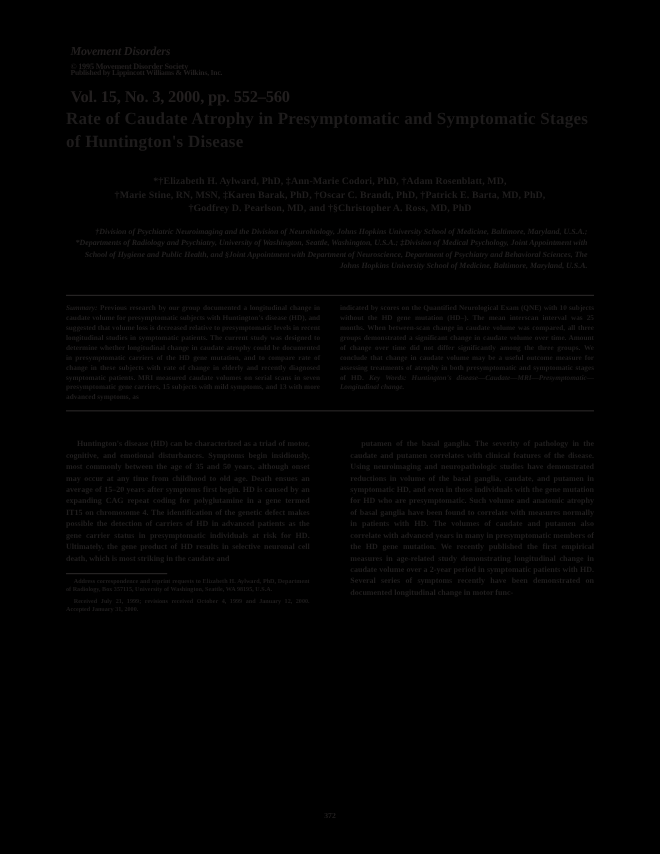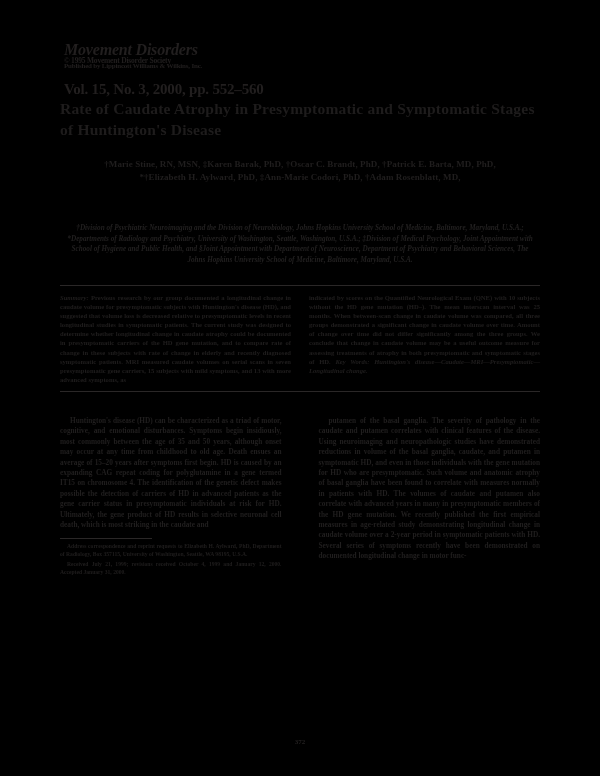--- a/index.html
+++ b/index.html
@@ -38,21 +38,21 @@
     position: relative;
   }
   .journal-line {
     position: absolute;
     left: 4px;
     font-weight: bold;
     color: #221f1f;
     letter-spacing: -0.2px;
     white-space: nowrap;
   }
-  .jl2 { top: 5px;  font-size: 16px; font-style: italic; }
+  .jl2 { top: 5px;  font-size: 11px; font-style: italic; }
   .jl3 { top: 13px; font-size: 15px; margin-top: 32px; }
   .jl4 { top: 20px; font-size: 7.5px; }
   .jl5 { top: 26px; font-size: 7px; }
 
   
   .title {
     margin-top: 16px;
     font-size: 15.5px;
     font-weight: bold;
     line-height: 21px;
@@ -67,22 +67,22 @@
     font-size: 9px;
     font-weight: bold;
     line-height: 12.5px;
     color: #201e1e;
     letter-spacing: 0.1px;
   }
   .authors .ln { display: block; }
 
   
   .affil {
-    margin-top: 40px;
-    text-align: center;
+    margin-top: 10px;
+    text-align: right;
     font-size: 7.2px;
     font-style: italic;
     font-weight: bold;
     line-height: 10.5px;
     color: #222020;
     padding: 0 6px;
   }
 
   
   .rule {
@@ -155,22 +155,23 @@
     <div class="journal-head">
       <div class="journal-line jl2">Movement Disorders</div>
       <div class="journal-line jl3">Vol. 15, No. 3, 2000, pp. 552–560</div>
       <div class="journal-line jl4">© 1995 Movement Disorder Society</div>
       <div class="journal-line jl5">Published by Lippincott Williams &amp; Wilkins, Inc.</div>
     </div>
 
     <div class="title">Rate of Caudate Atrophy in Presymptomatic and Symptomatic Stages of Huntington's Disease</div>
 
     <div class="authors">
+      <span class="ln">*†Elizabeth H. Aylward, PhD, ‡Ann-Marie Codori, PhD, †Adam Rosenblatt, MD,</span>
       <span class="ln">†Marie Stine, RN, MSN, ‡Karen Barak, PhD, †Oscar C. Brandt, PhD, †Patrick E. Barta, MD, PhD,</span>
-      <span class="ln">*†Elizabeth H. Aylward, PhD, ‡Ann-Marie Codori, PhD, †Adam Rosenblatt, MD,</span>
+      <span class="ln">†Godfrey D. Pearlson, MD, and †§Christopher A. Ross, MD, PhD</span>
     </div>
 
     <div class="affil">†Division of Psychiatric Neuroimaging and the Division of Neurobiology, Johns Hopkins University School of Medicine, Baltimore, Maryland, U.S.A.; *Departments of Radiology and Psychiatry, University of Washington, Seattle, Washington, U.S.A.; ‡Division of Medical Psychology, Joint Appointment with School of Hygiene and Public Health, and §Joint Appointment with Department of Neuroscience, Department of Psychiatry and Behavioral Sciences, The Johns Hopkins University School of Medicine, Baltimore, Maryland, U.S.A.</div>
 
     <div class="abstract-wrap">
       <hr class="rule">
       <div class="abstract">
         <div class="col">
           <b class="lead">Summary:</b>
           <span>Previous research by our group documented a longitudinal change in caudate volume for presymptomatic subjects with Huntington's disease (HD), and suggested that volume loss is decreased relative to presymptomatic levels in recent longitudinal studies in symptomatic patients. The current study was designed to determine whether longitudinal change in caudate atrophy could be documented in presymptomatic carriers of the HD gene mutation, and to compare rate of change in these subjects with rate of change in elderly and recently diagnosed symptomatic patients. MRI measured caudate volumes on serial scans in seven presymptomatic gene carriers, 15 subjects with mild symptoms, and 13 with more advanced symptoms, as</span>

